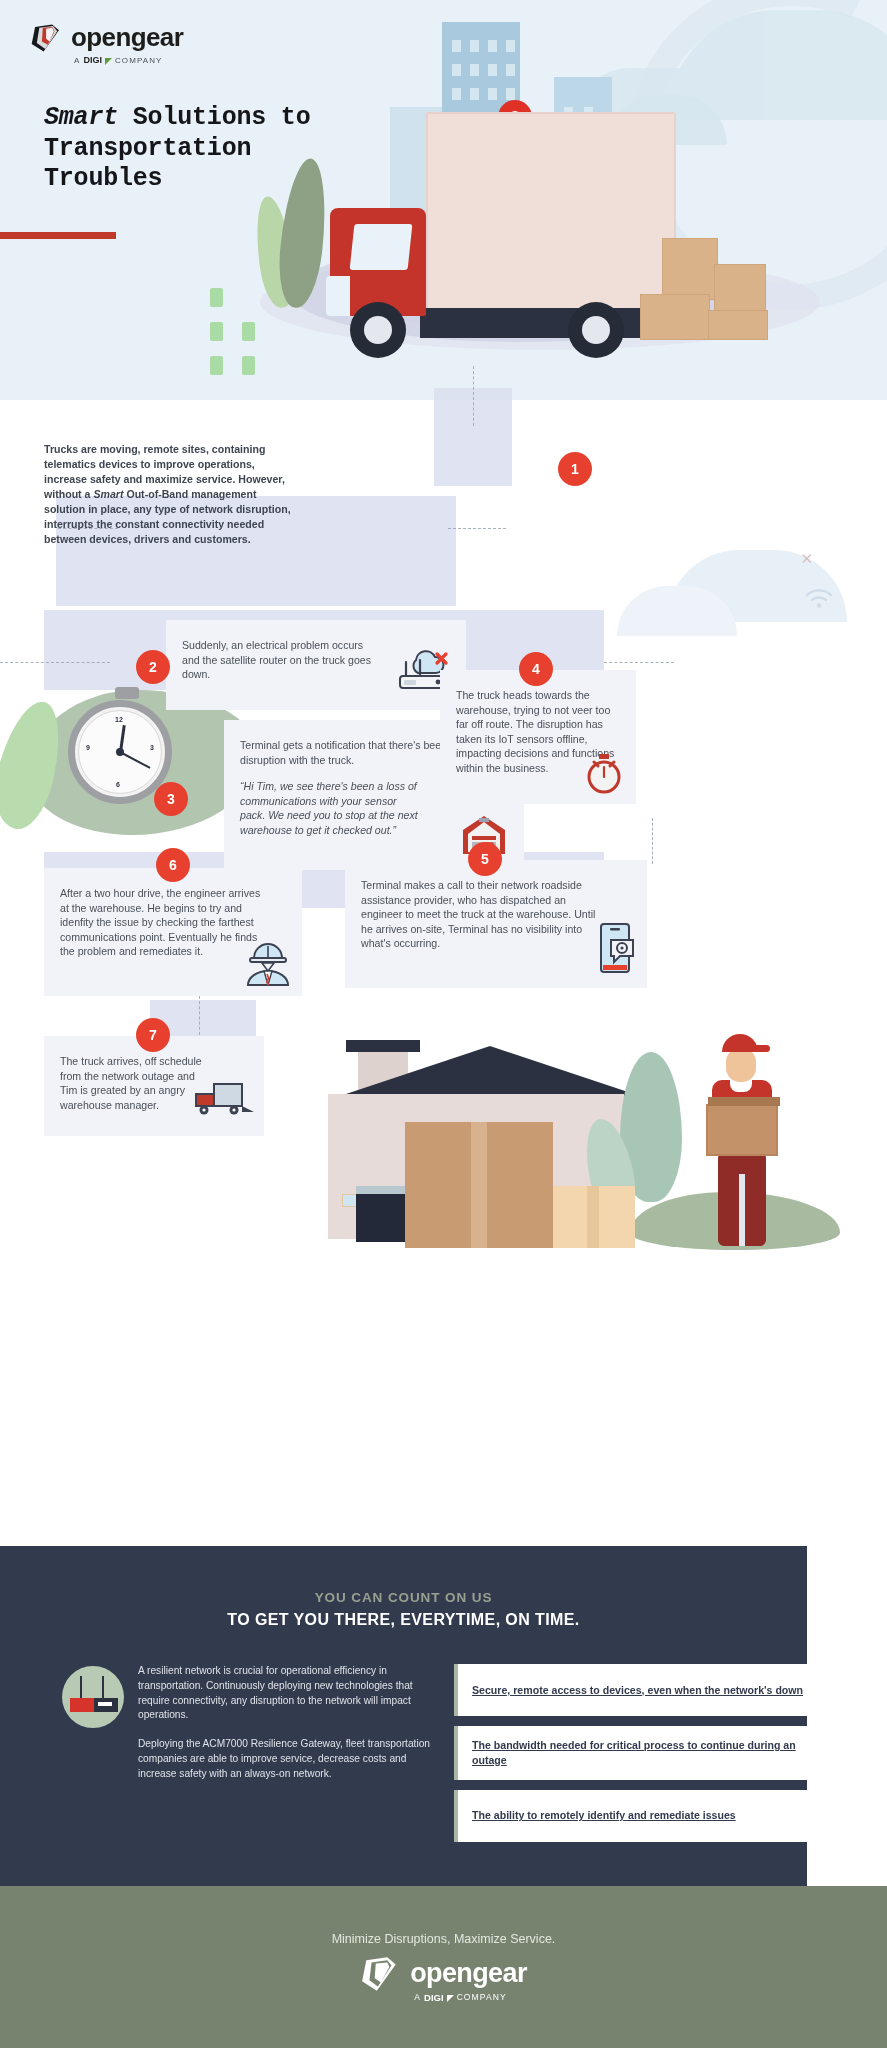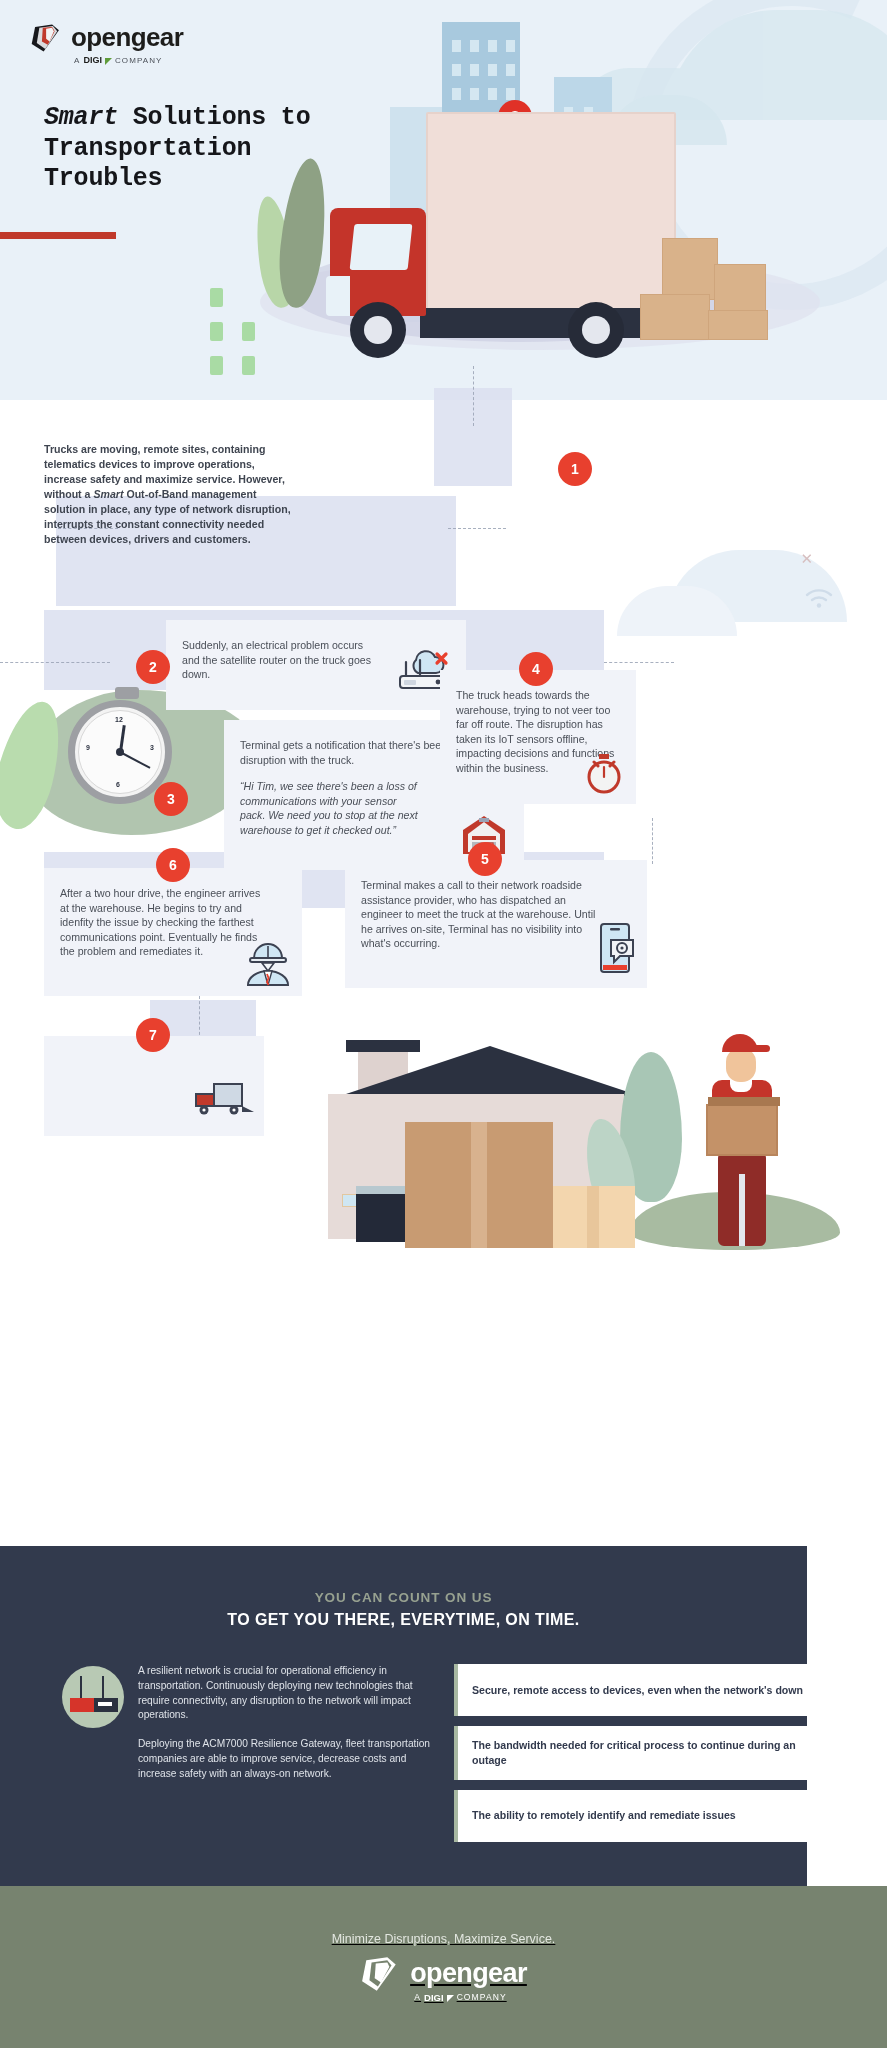--- a/index.html
+++ b/index.html
@@ -369,29 +369,29 @@
   }
   .dark-left p {
     font-size: 10.2px; line-height: 1.45; color: #dfe3e9;
   }
   .dark-left p + p { margin-top: 14px; }
   .dark-right { flex: 1; display: flex; flex-direction: column; gap: 10px; }
   .bullet-card {
     background: #ffffff; border-left: 4px solid #a8b8a2;
     padding: 12px 14px; font-size: 10.6px; line-height: 1.4;
     color: #323a4d; font-weight: bold;
-    min-height: 52px; display: flex; align-items: center;
+    min-height: 52px; display: flex; align-items: center; text-decoration: underline;
   }
 
   
   .footer {
     position: absolute; left: 0; top: 1886px; width: 887px; height: 162px;
     background: #77836f;
     display: flex; flex-direction: column; align-items: center;
-    justify-content: center; gap: 10px; text-decoration: underline;
+    justify-content: center; gap: 10px;
   }
   .footer-tag { color: #e3e7e0; font-size: 12.5px; }
   .footer-logo-row { display: flex; align-items: center; gap: 8px; }
   .footer-word { font-size: 27px; font-weight: bold; color: #fff; letter-spacing: -.6px; }
   .footer-sub {
     display: flex; align-items: center; gap: 3px; justify-content: center;
     font-size: 8.5px; letter-spacing: 1.1px; color: #ffffff; margin-left: 34px;
   }
   .footer-sub .digi { font-weight: bold; font-size: 9.5px; letter-spacing: 0; }
   .footer-sub .digi-tick {
@@ -624,20 +624,21 @@
         <path d="M26 8 v12" stroke="#3c4252" stroke-width="1.6"></path>
         <path d="M20 25 h12 l-6 8 z" fill="#f4f7fa" stroke="#3c4252" stroke-width="1.6"></path>
         <path d="M6 47 a20 14 0 0 1 40 0 z" fill="#cfe6f4" stroke="#3c4252" stroke-width="2"></path>
         <path d="M22 33 h8 l-4 14 z" fill="#fff" stroke="#3c4252" stroke-width="1.4"></path>
         <path d="M25 36 l1.5 4 -1.5 4 1.5 3" stroke="#e8402e" stroke-width="1.8" fill="none"></path>
       </svg>
     </div>
     <div class="badge" style="left:156px; top:448px;">6</div>
 
     <div class="card" style="left:44px; top:636px; width:220px; height:100px;">
+      <p style="width:150px">The truck arrives, off schedule from the network outage and Tim is greated by an angry warehouse manager.</p>
       <svg class="card-icon" style="right:8px; bottom:20px" width="62" height="36" viewBox="0 0 62 36">
         <rect x="20" y="4" width="28" height="22" fill="#cfd9e4" stroke="#3c4252" stroke-width="2"></rect>
         <path d="M2 14 h18 v12 H2 z" fill="#c0392b" stroke="#3c4252" stroke-width="2"></path>
         <path d="M48 26 L60 32 H48 z" fill="#3c4252"></path>
         <circle cx="10" cy="30" r="4.5" fill="#3c4252"></circle>
         <circle cx="40" cy="30" r="4.5" fill="#3c4252"></circle>
         <circle cx="10" cy="30" r="1.6" fill="#fff"></circle>
         <circle cx="40" cy="30" r="1.6" fill="#fff"></circle>
       </svg>
     </div>

